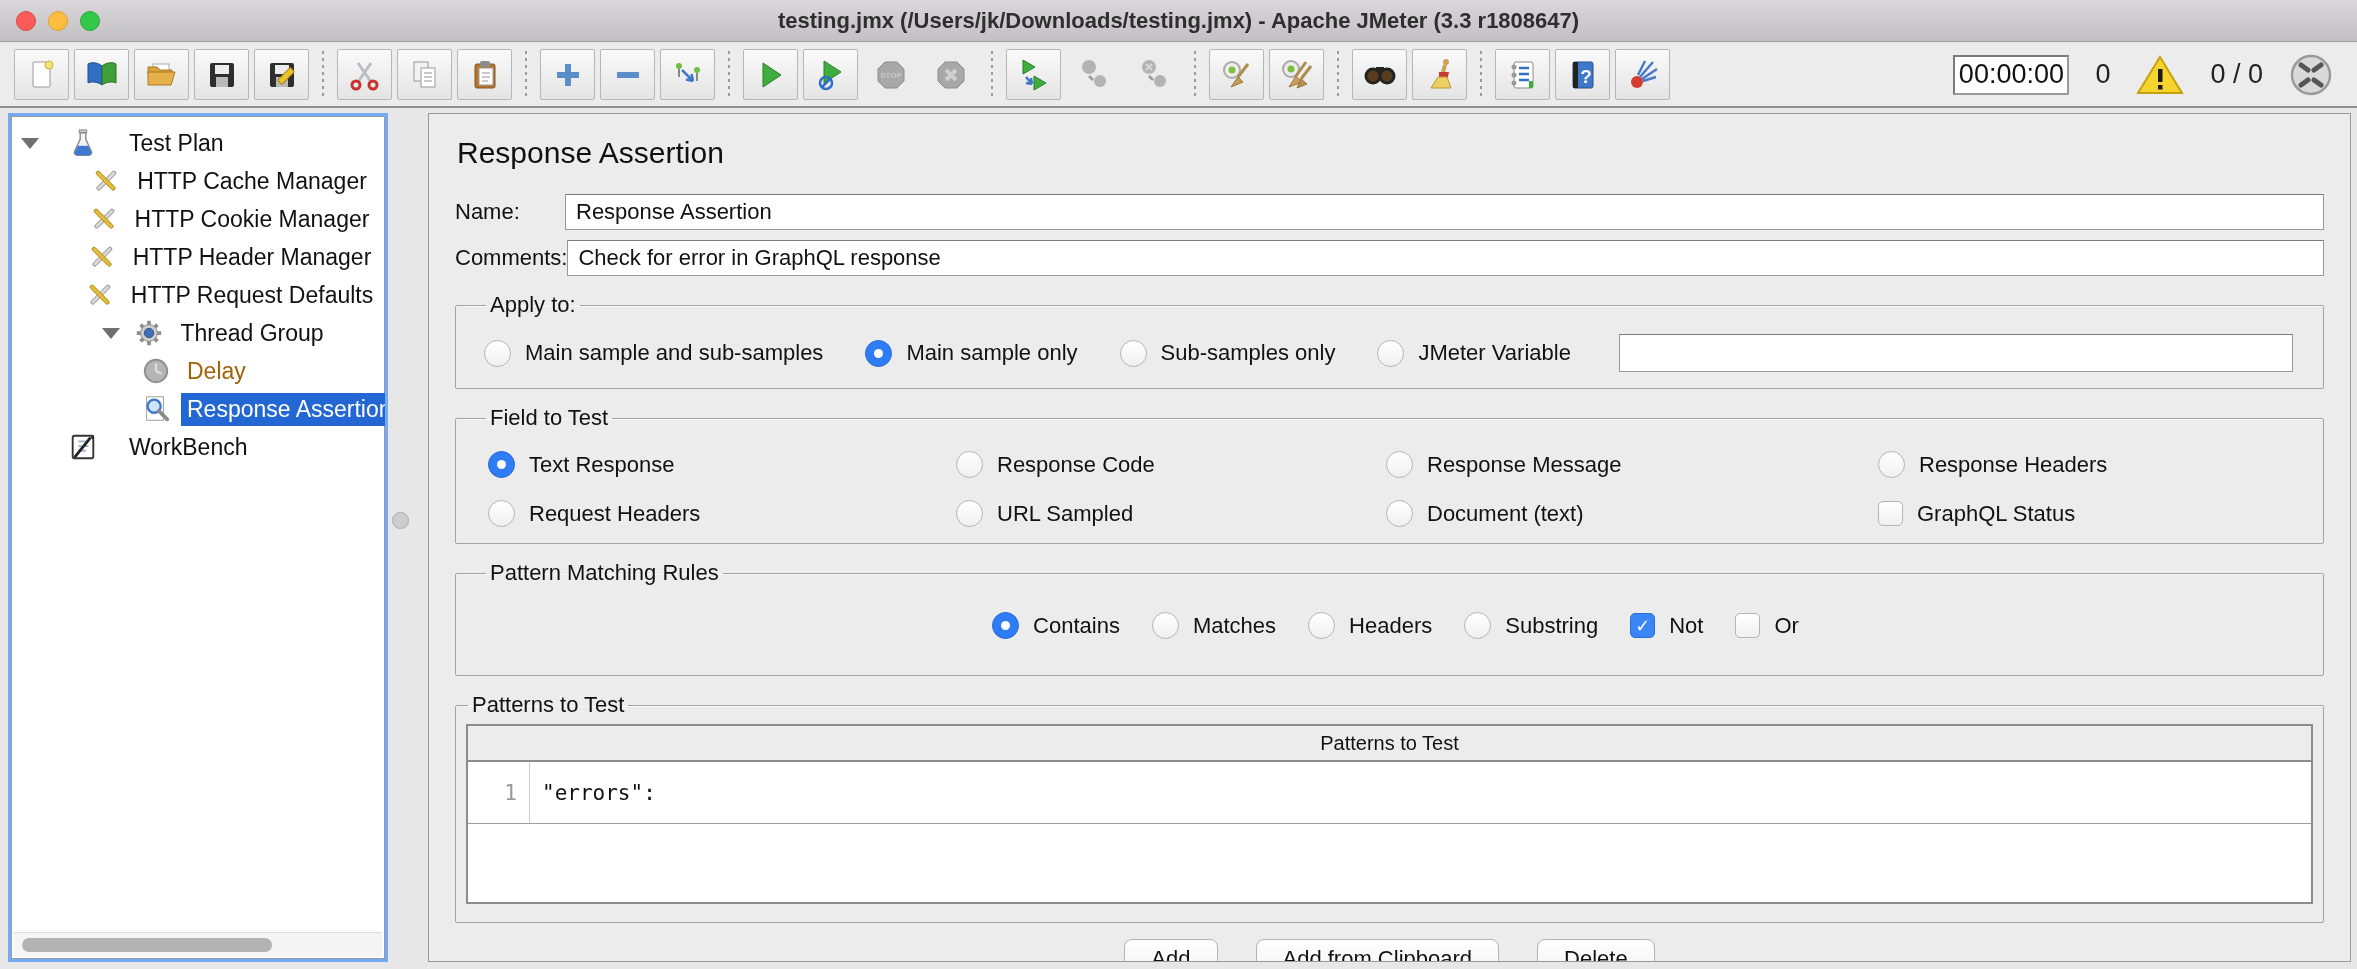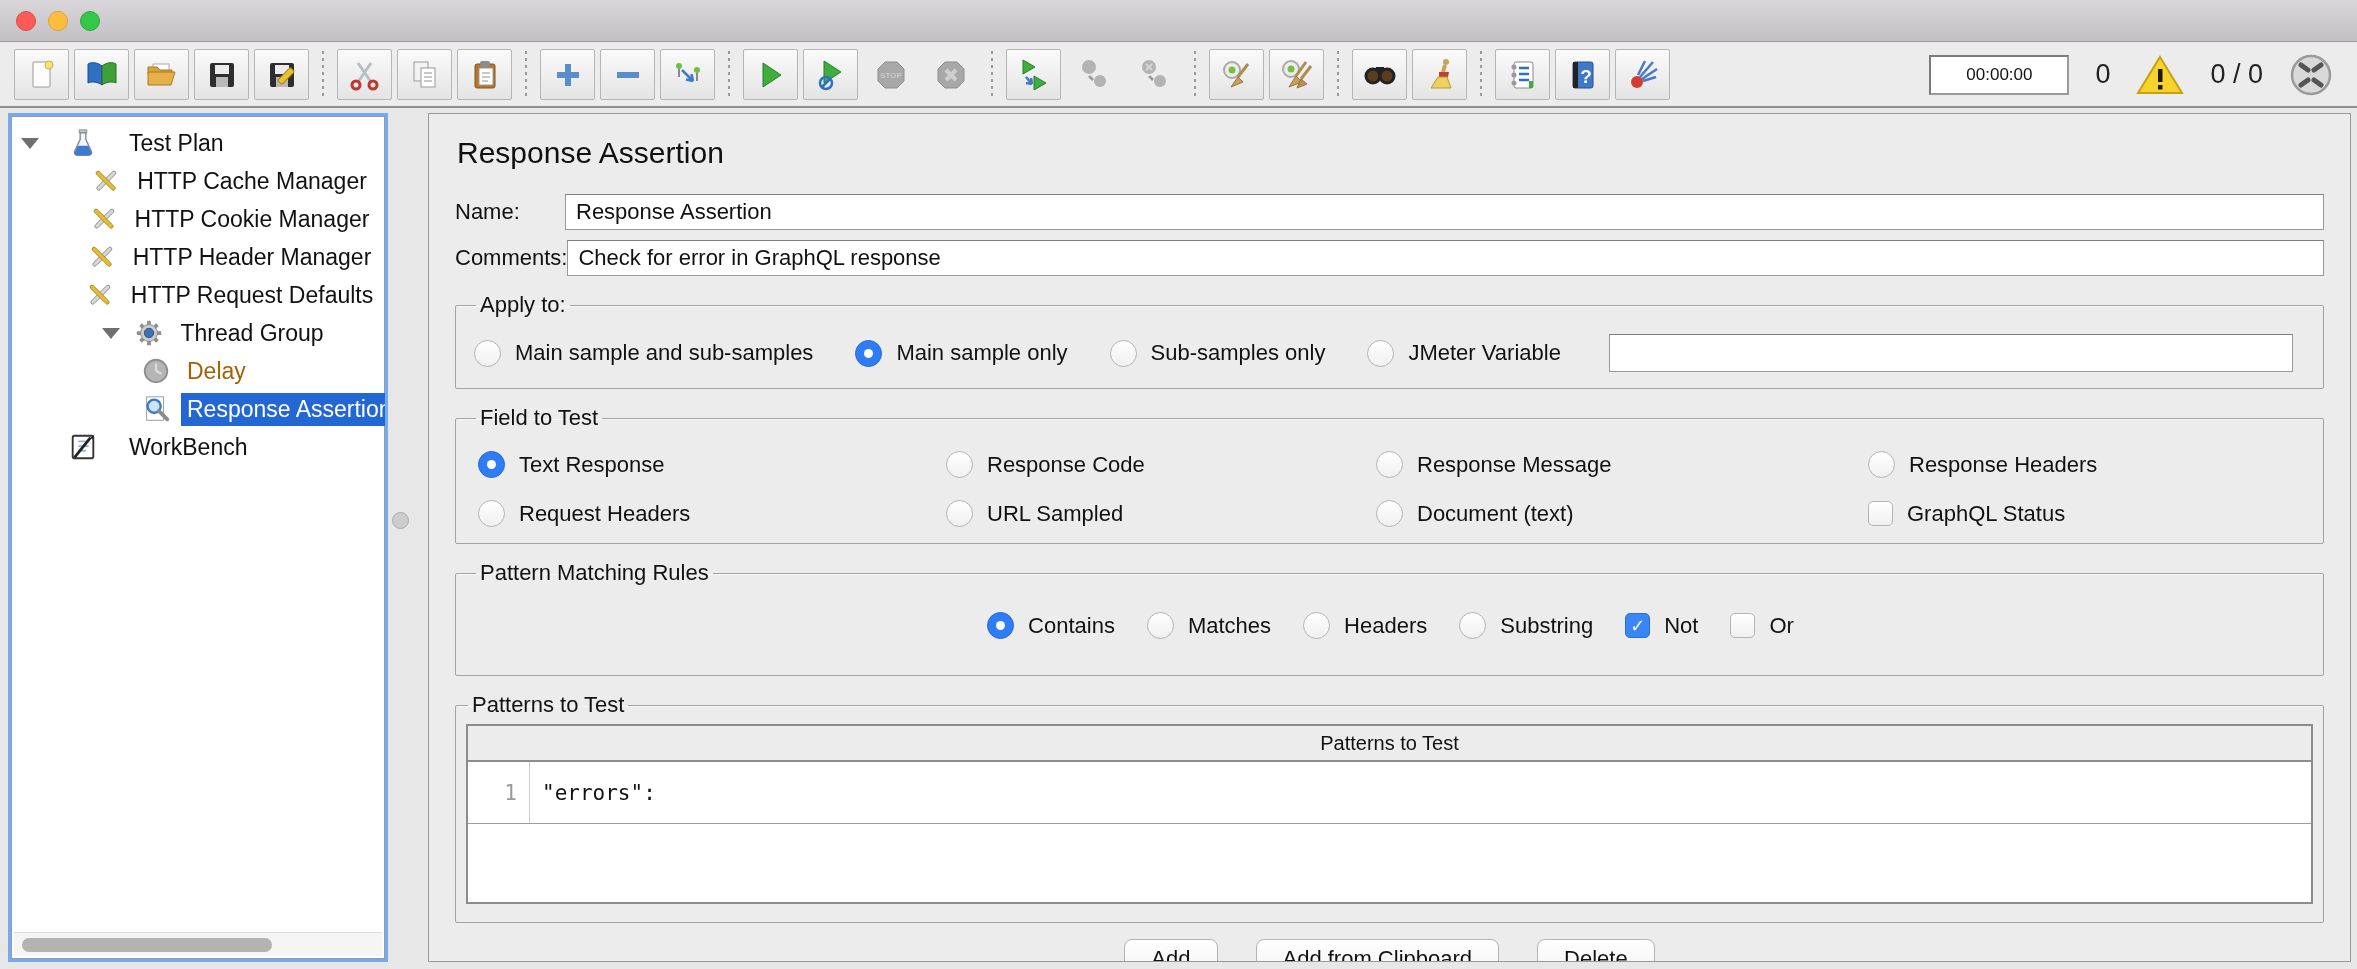--- a/index.html
+++ b/index.html
@@ -22,24 +22,24 @@
     background:#ececec; border-bottom:2px solid #8f8f8f;
     display:flex; align-items:center; padding:0 14px; gap:5px; }
   .tb-btn { width:55px; height:51px; border:1px solid #b6b6b6; border-radius:2px;
     background:linear-gradient(#fafafa,#e4e4e4);
     display:flex; align-items:center; justify-content:center; flex:none; }
   .tb-btn.disabled { border-color:transparent; background:transparent; }
   .tb-sep { width:2px; height:48px; flex:none; margin:0 8px;
     background-image:linear-gradient(#9a9a9a 40%, transparent 40%);
     background-size:2px 7px; }
   .tb-right { margin-left:auto; display:flex; align-items:center; gap:26px; padding-right:10px; }
-  .timer-box { width:140px; height:40px; background:#fff;
+  .timer-box { width:116px; height:40px; background:#fff;
     border:2px solid #9a9a9a; border-top-color:#7b7b7b; border-left-color:#7b7b7b;
     display:flex; align-items:center; justify-content:center;
-    font-size:17px; color:#111; }
+    font-size:27px; color:#111; }
   .count-num { font-size:27px; color:#222; }
 
   
   .workspace { position:absolute; left:0; top:110px; width:2357px; height:859px; background:#e7e7e7; }
 
   
   .tree-panel { position:absolute; left:8px; top:3px; width:380px; bottom:7px;
     background:#fff; border:3px solid #74a9f4; box-shadow:inset 0 0 0 1px #9b9b9b; overflow:hidden; }
   .tree { padding-top:8px; }
   .trow { height:38px; display:flex; align-items:center; font-size:23px; color:#111; white-space:nowrap; }
@@ -65,21 +65,21 @@
 
   .frow { display:flex; align-items:center; }
   .frow .flabel { font-size:22px; color:#111; flex:none; }
   .tfield { flex:1; height:36px; background:#fff; border:1px solid #989898;
     border-top-color:#7d7d7d; font-size:22px; color:#111; padding:0 10px;
     font-family:"Liberation Sans", sans-serif; }
   .frow.name .flabel { width:110px; }
   .frow.comments { margin-top:10px; }
 
   fieldset { border:1px solid #a3a3a3; border-radius:2px; margin-top:16px;
-    padding:10px 16px 16px 18px; box-shadow:inset 0 1px 0 rgba(255,255,255,.6); }
+    padding:10px 16px 16px 28px; box-shadow:inset 0 1px 0 rgba(255,255,255,.6); }
   legend { font-size:22px; color:#111; padding:0 4px; margin-left:2px; }
 
   .opt { display:flex; align-items:center; gap:14px; font-size:22px; color:#111; }
   .radio { width:27px; height:27px; border-radius:50%; flex:none;
     background:linear-gradient(#fff,#f0f0f0); border:1.5px solid #b4b4b4; position:relative; }
   .radio.sel { background:#2e7cf6; border-color:#2568d2; }
   .radio.sel::after { content:""; position:absolute; left:50%; top:50%; width:9px; height:9px;
     margin:-4.5px 0 0 -4.5px; border-radius:50%; background:#fff; }
   .cbox { width:25px; height:25px; border-radius:5px; flex:none;
     background:linear-gradient(#fff,#f0f0f0); border:1.5px solid #b4b4b4;
@@ -113,20 +113,21 @@
 </style>
 </head>
 <body>
 
 <div class="titlebar">
   <div class="lights">
     <span class="light red"></span>
     <span class="light yellow"></span>
     <span class="light green"></span>
   </div>
+  <span class="title">testing.jmx (/Users/jk/Downloads/testing.jmx) - Apache JMeter (3.3 r1808647)</span>
 </div>
 
 <div class="toolbar">
   <div class="tb-btn">
       <svg width="36" height="36" viewBox="0 0 36 36">
         <rect x="9" y="5" width="17" height="25" rx="1" fill="#fdfdfd" stroke="#9a9a9a"></rect>
         <circle cx="25" cy="8" r="4" fill="#f5e27a" stroke="#cbb33a"></circle>
       </svg>
     </div>
   <div class="tb-btn">

